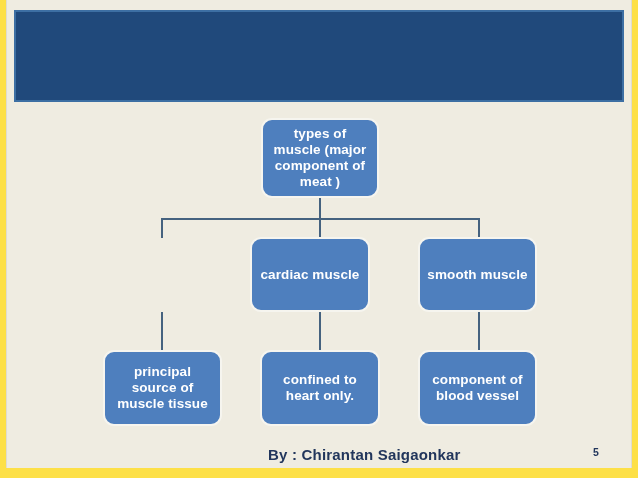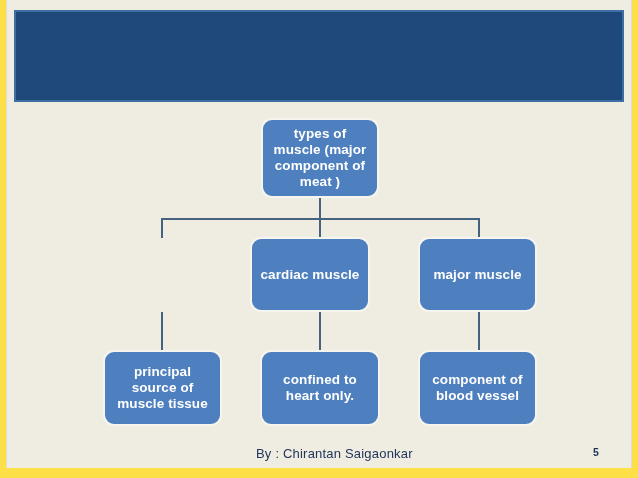--- a/index.html
+++ b/index.html
@@ -131,25 +131,25 @@
   #conn-drop-left   { left: 161px; top: 218px; height: 20px; }
   #conn-drop-mid    { left: 319px; top: 218px; height: 20px; }
   #conn-drop-right  { left: 478px; top: 218px; height: 20px; }
   #conn-skel-down   { left: 161px; top: 312px; height: 39px; }
   #conn-card-down   { left: 319px; top: 312px; height: 39px; }
   #conn-smooth-down { left: 478px; top: 312px; height: 39px; }
 
   
   .footer-author {
     position: absolute;
-    left: 256px;
+    left: 268px;
     top: 446px;
     color: #22365C;
-    font-size: 13px;
-    font-weight: normal;
+    font-size: 15px;
+    font-weight: bold;
     letter-spacing: 0.2px;
   }
   .footer-page {
     position: absolute;
     left: 589px;
     top: 446px;
     width: 14px;
     text-align: center;
     color: #22365C;
     font-size: 10.5px;
@@ -174,21 +174,21 @@
   <div class="conn conn-v" id="conn-skel-down"></div>
   <div class="conn conn-v" id="conn-card-down"></div>
   <div class="conn conn-v" id="conn-smooth-down"></div>
 
   <div class="node" id="node-root">types of
 muscle (major
 component of
 meat )</div>
 
   <div class="node" id="node-cardiac">cardiac muscle</div>
-  <div class="node" id="node-smooth">major muscle</div>
+  <div class="node" id="node-smooth">smooth muscle</div>
 
   <div class="node" id="node-principal">principal
 source of
 muscle tissue</div>
   <div class="node" id="node-confined">confined to
 heart only.</div>
   <div class="node" id="node-blood">component of
 blood vessel</div>
 
   <div class="footer-author">By : Chirantan Saigaonkar</div>

